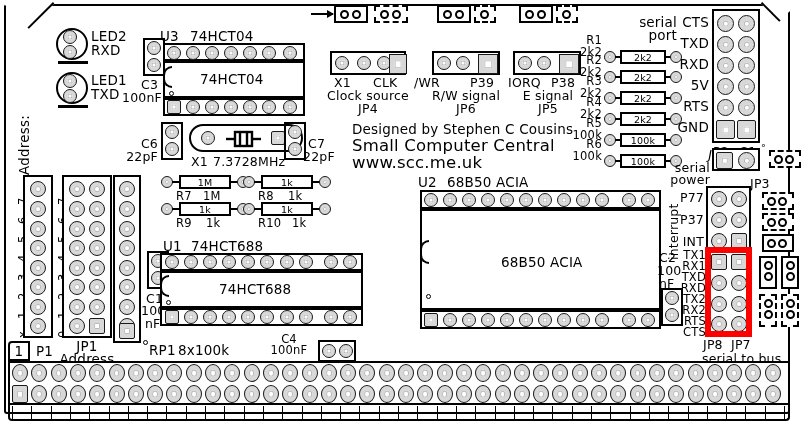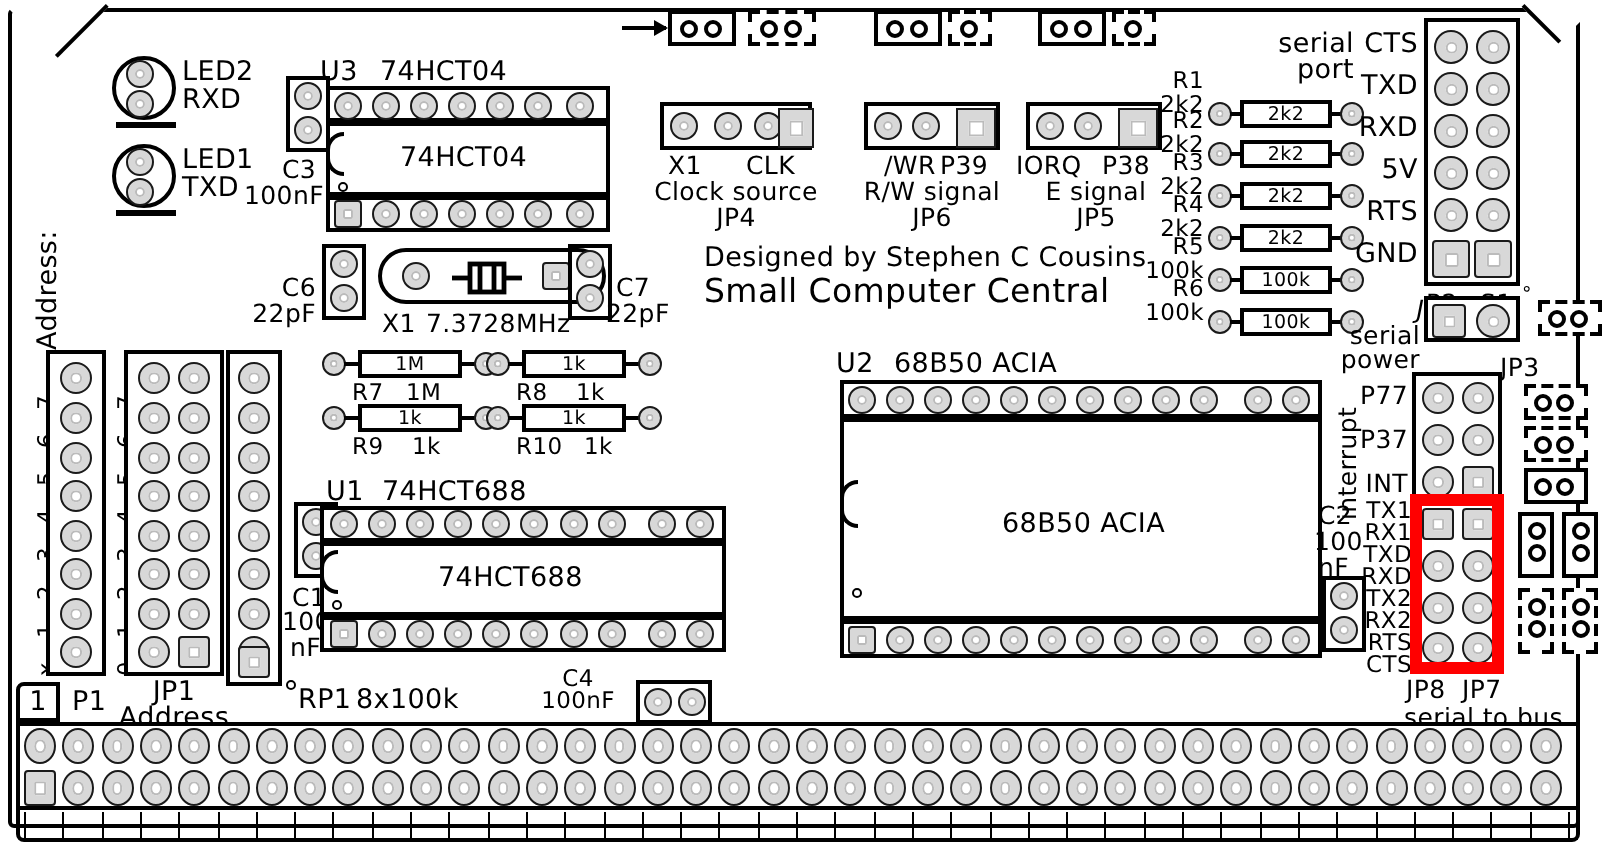--- a/index.html
+++ b/index.html
@@ -230,37 +230,38 @@
   <div class="abs t t12" style="left:334px;top:77px;">X1</div>
   <div class="abs t t12" style="left:373px;top:77px;">CLK</div>
   <div class="abs t t12 ctr" style="left:320px;top:90px;width:96px;">Clock source</div>
   <div class="abs t t12 ctr" style="left:320px;top:103px;width:96px;">JP4</div>
 
   <div class="hdr" style="left:432px;top:51px;width:68px;height:24px;">
     <div class="pad" style="left:3px;top:3px;width:14px;height:14px;"></div>
     <div class="pad" style="left:22px;top:3px;width:14px;height:14px;"></div>
     <div class="pad sq" style="left:44px;top:1px;width:20px;height:20px;border-radius:0;"></div>
   </div>
-  <div class="abs t t12" style="left:442px;top:77px;">/WR</div>
+  <div class="abs t t12" style="left:414px;top:77px;">/WR</div>
   <div class="abs t t12" style="left:470px;top:77px;">P39</div>
   <div class="abs t t12 ctr" style="left:420px;top:90px;width:92px;">R/W signal</div>
   <div class="abs t t12 ctr" style="left:420px;top:103px;width:92px;">JP6</div>
 
   <div class="hdr" style="left:513px;top:51px;width:68px;height:24px;">
     <div class="pad" style="left:3px;top:3px;width:14px;height:14px;"></div>
     <div class="pad" style="left:22px;top:3px;width:14px;height:14px;"></div>
     <div class="pad sq" style="left:44px;top:1px;width:20px;height:20px;border-radius:0;"></div>
   </div>
   <div class="abs t t12" style="left:508px;top:77px;">IORQ</div>
   <div class="abs t t12" style="left:551px;top:77px;">P38</div>
   <div class="abs t t12 ctr" style="left:502px;top:90px;width:92px;">E signal</div>
   <div class="abs t t12 ctr" style="left:502px;top:103px;width:92px;">JP5</div>
 
   <div class="abs t t13" style="left:352px;top:123px;">Designed by Stephen C Cousins</div>
   <div class="abs t t16" style="left:352px;top:138px;">Small Computer Central</div>
+  <div class="abs t t16" style="left:352px;top:155px;">www.scc.me.uk</div>
 
   <div class="abs t t11 rt" style="left:562px;top:35px;width:40px;">R1</div>
   <div class="abs t t11 rt" style="left:562px;top:47px;width:40px;">2k2</div>
   <div class="pad" style="left:604px;top:51px;width:12px;height:12px;"></div>
   <div class="abs resw" style="left:615px;top:56px;width:6px;"></div>
   <div class="res t" style="left:620px;top:50px;width:46px;height:14px;line-height:12px;">2k2</div>
   <div class="abs resw" style="left:665px;top:56px;width:6px;"></div>
   <div class="pad" style="left:670px;top:51px;width:12px;height:12px;"></div>
 
   <div class="abs t t11 rt" style="left:562px;top:55px;width:40px;">R2</div>

